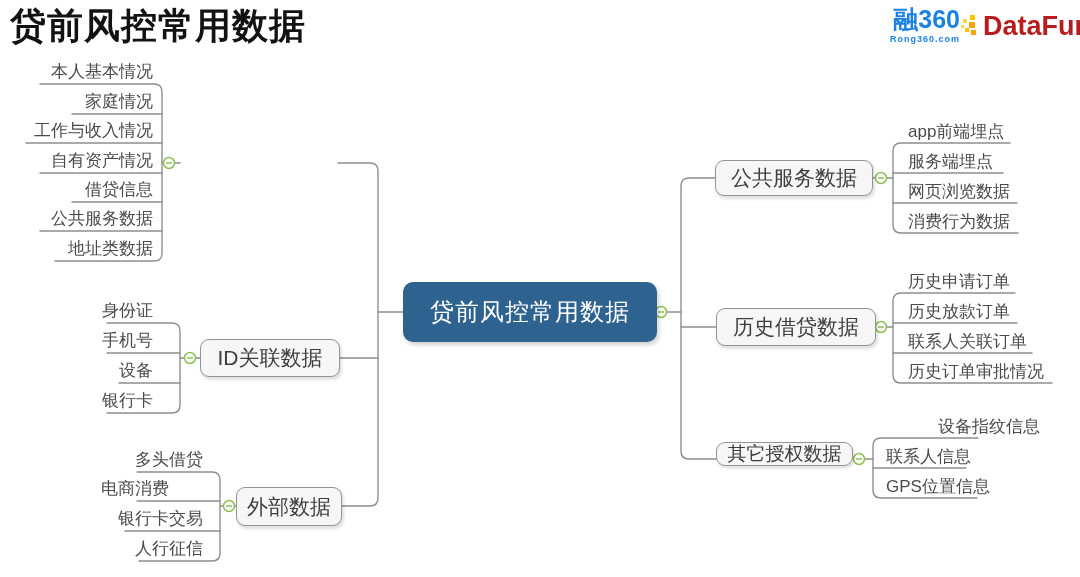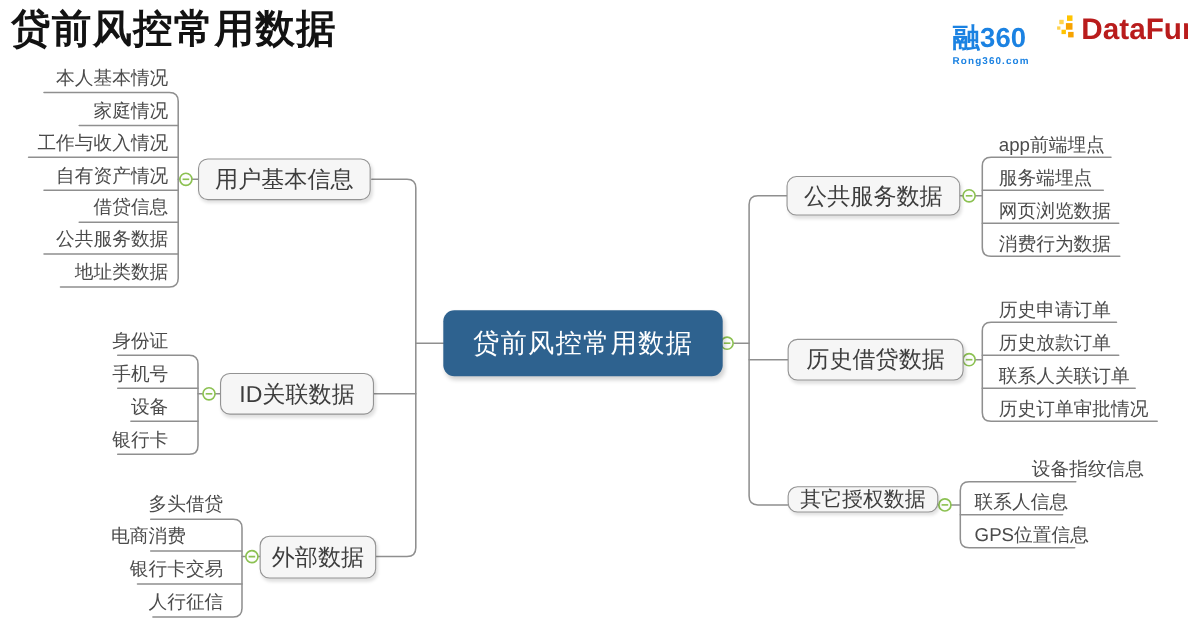--- a/index.html
+++ b/index.html
@@ -5,21 +5,21 @@
   html,body{margin:0;padding:0;background:#ffffff;}
   #canvas{
     position:relative;width:1080px;height:577px;background:#ffffff;overflow:hidden;
     font-family:"Liberation Sans","DejaVu Sans",sans-serif;
   }
   .page-title{
     position:absolute;left:10px;top:2px;font-size:36px;font-weight:700;color:#121212;
     white-space:nowrap;letter-spacing:1px;
   }
   
-  .rong-logo{position:absolute;left:866px;top:7px;width:94px;text-align:left;line-height:1;margin-top:16px;}
+  .rong-logo{position:absolute;left:866px;top:7px;width:94px;text-align:right;line-height:1;}
   .rong-main{font-size:25px;font-weight:700;color:#1b82e2;letter-spacing:0px;white-space:nowrap;}
   .rong-sub{font-size:9px;font-weight:700;color:#1b82e2;letter-spacing:1px;margin-top:3px;white-space:nowrap;}
   .datafun-logo{position:absolute;left:960px;top:11px;display:flex;align-items:center;gap:3px;}
   .datafun-text{font-size:27px;font-weight:700;color:#b91c1c;letter-spacing:0px;white-space:nowrap;}
   .datafun-dot{font-size:23px;font-weight:700;color:#e8442e;}
   
   .root-node{
     position:absolute;display:flex;align-items:center;justify-content:center;
     background:#2e628f;color:#ffffff;border-radius:10px;font-size:24px;letter-spacing:1px;
     box-shadow:2px 3px 4px rgba(0,0,0,0.18);white-space:nowrap;
@@ -136,21 +136,20 @@
       </g>
       <g>
         <circle cx="859" cy="459" r="5.5" fill="#fdfdfd" stroke="#8cc152" stroke-width="1.5"></circle>
         <line x1="856" y1="459" x2="862" y2="459" stroke="#8cc152" stroke-width="1.5"></line>
       </g>
     </g>
   </svg>
 
   <div class="root-node" style="left:403px;top:282px;width:254px;height:60px">贷前风控常用数据</div>
 
-  <div class="branch" style="left:180px;top:144px;width:157px;height:38px">用户基本信息</div>
   <div class="branch" style="left:236px;top:487px;width:106px;height:39px">外部数据</div>
   <div class="branch" style="left:200px;top:339px;width:140px;height:38px">ID关联数据</div>
 
   <div class="branch" style="left:715px;top:160px;width:158px;height:36px">公共服务数据</div>
   <div class="branch" style="left:716px;top:308px;width:160px;height:38px">历史借贷数据</div>
   <div class="branch small" style="left:716px;top:442px;width:137px;height:24px">其它授权数据</div>
 
   <div class="leaf leaf-l" style="top:63px;right:927px">本人基本情况</div>
   <div class="leaf leaf-l" style="top:93px;right:927px">家庭情况</div>
   <div class="leaf leaf-l" style="top:122px;right:927px">工作与收入情况</div>

